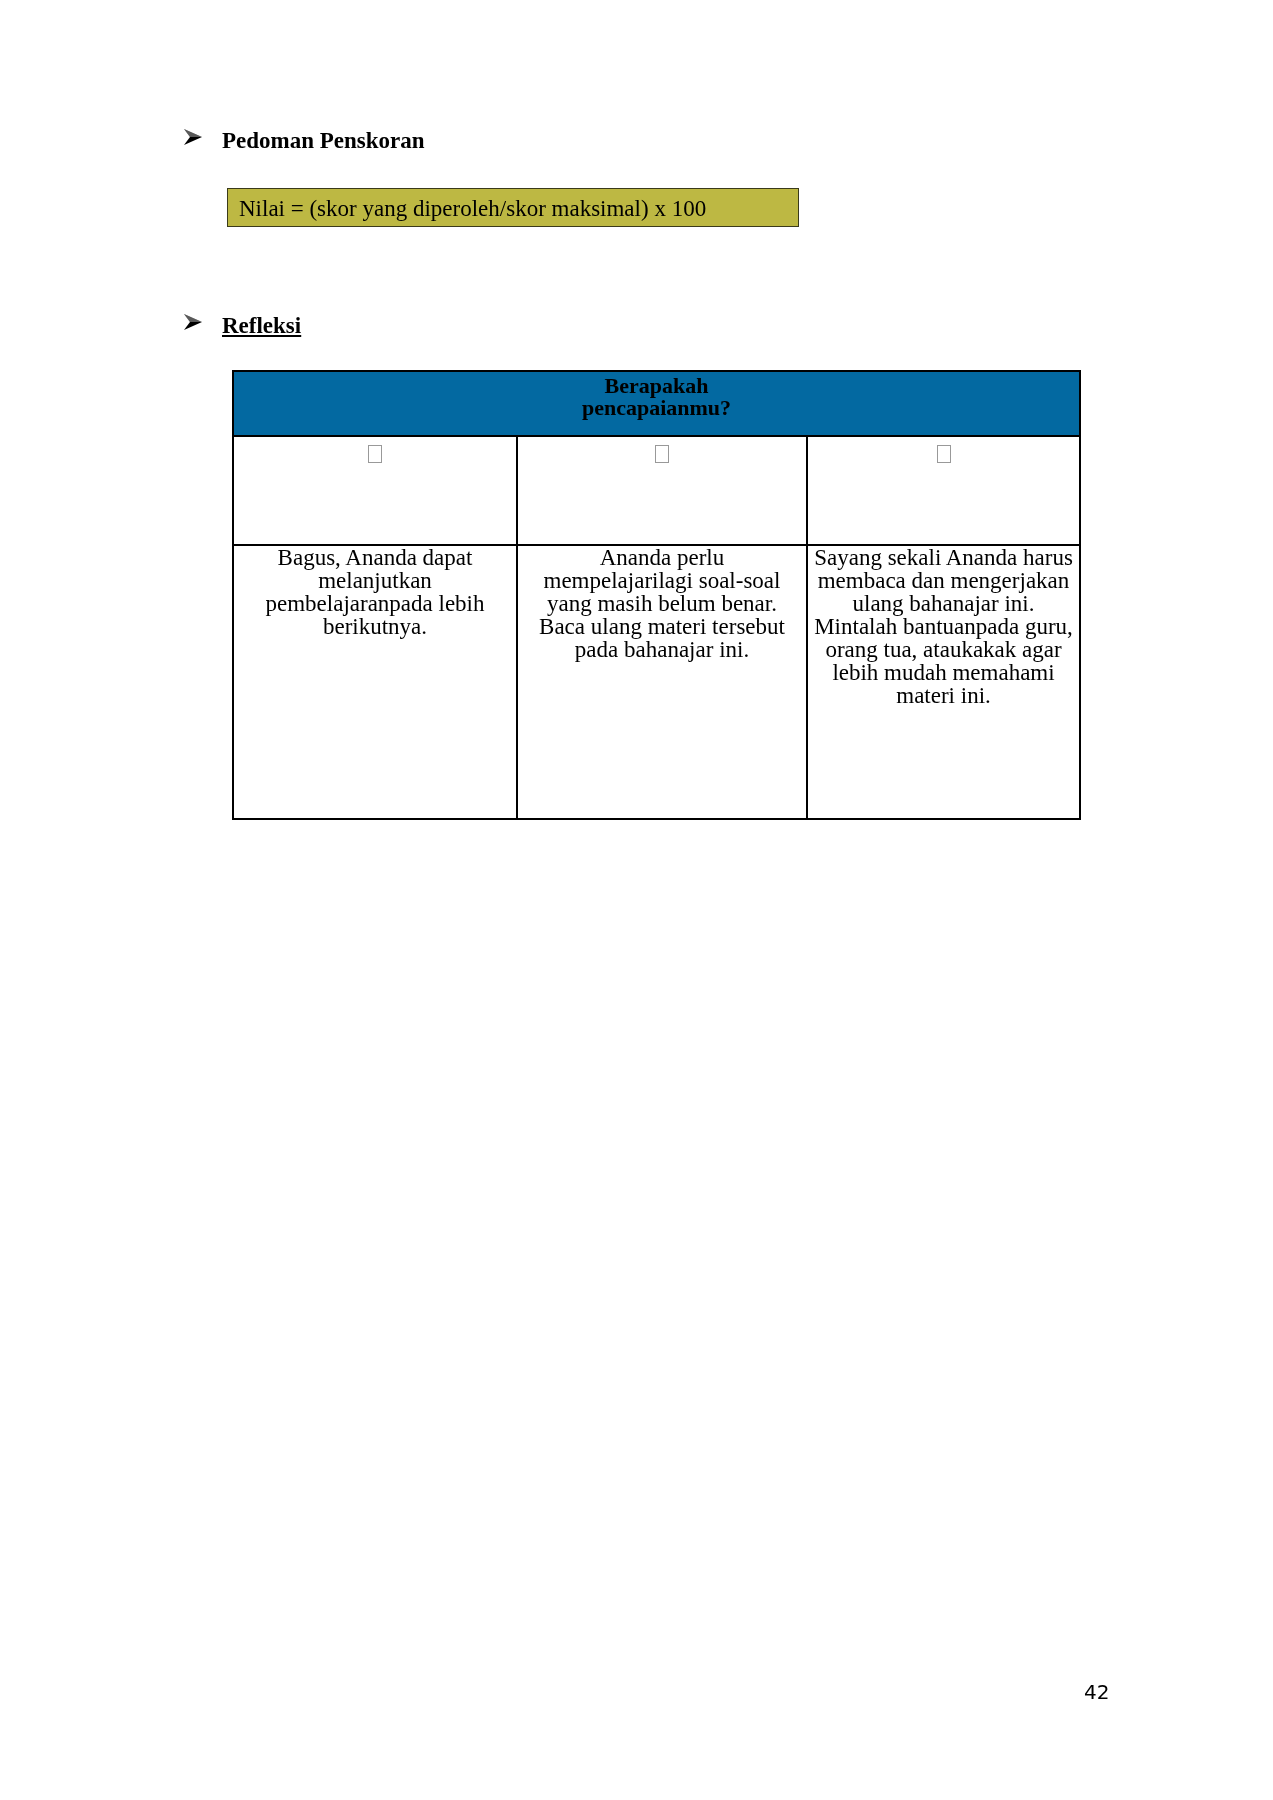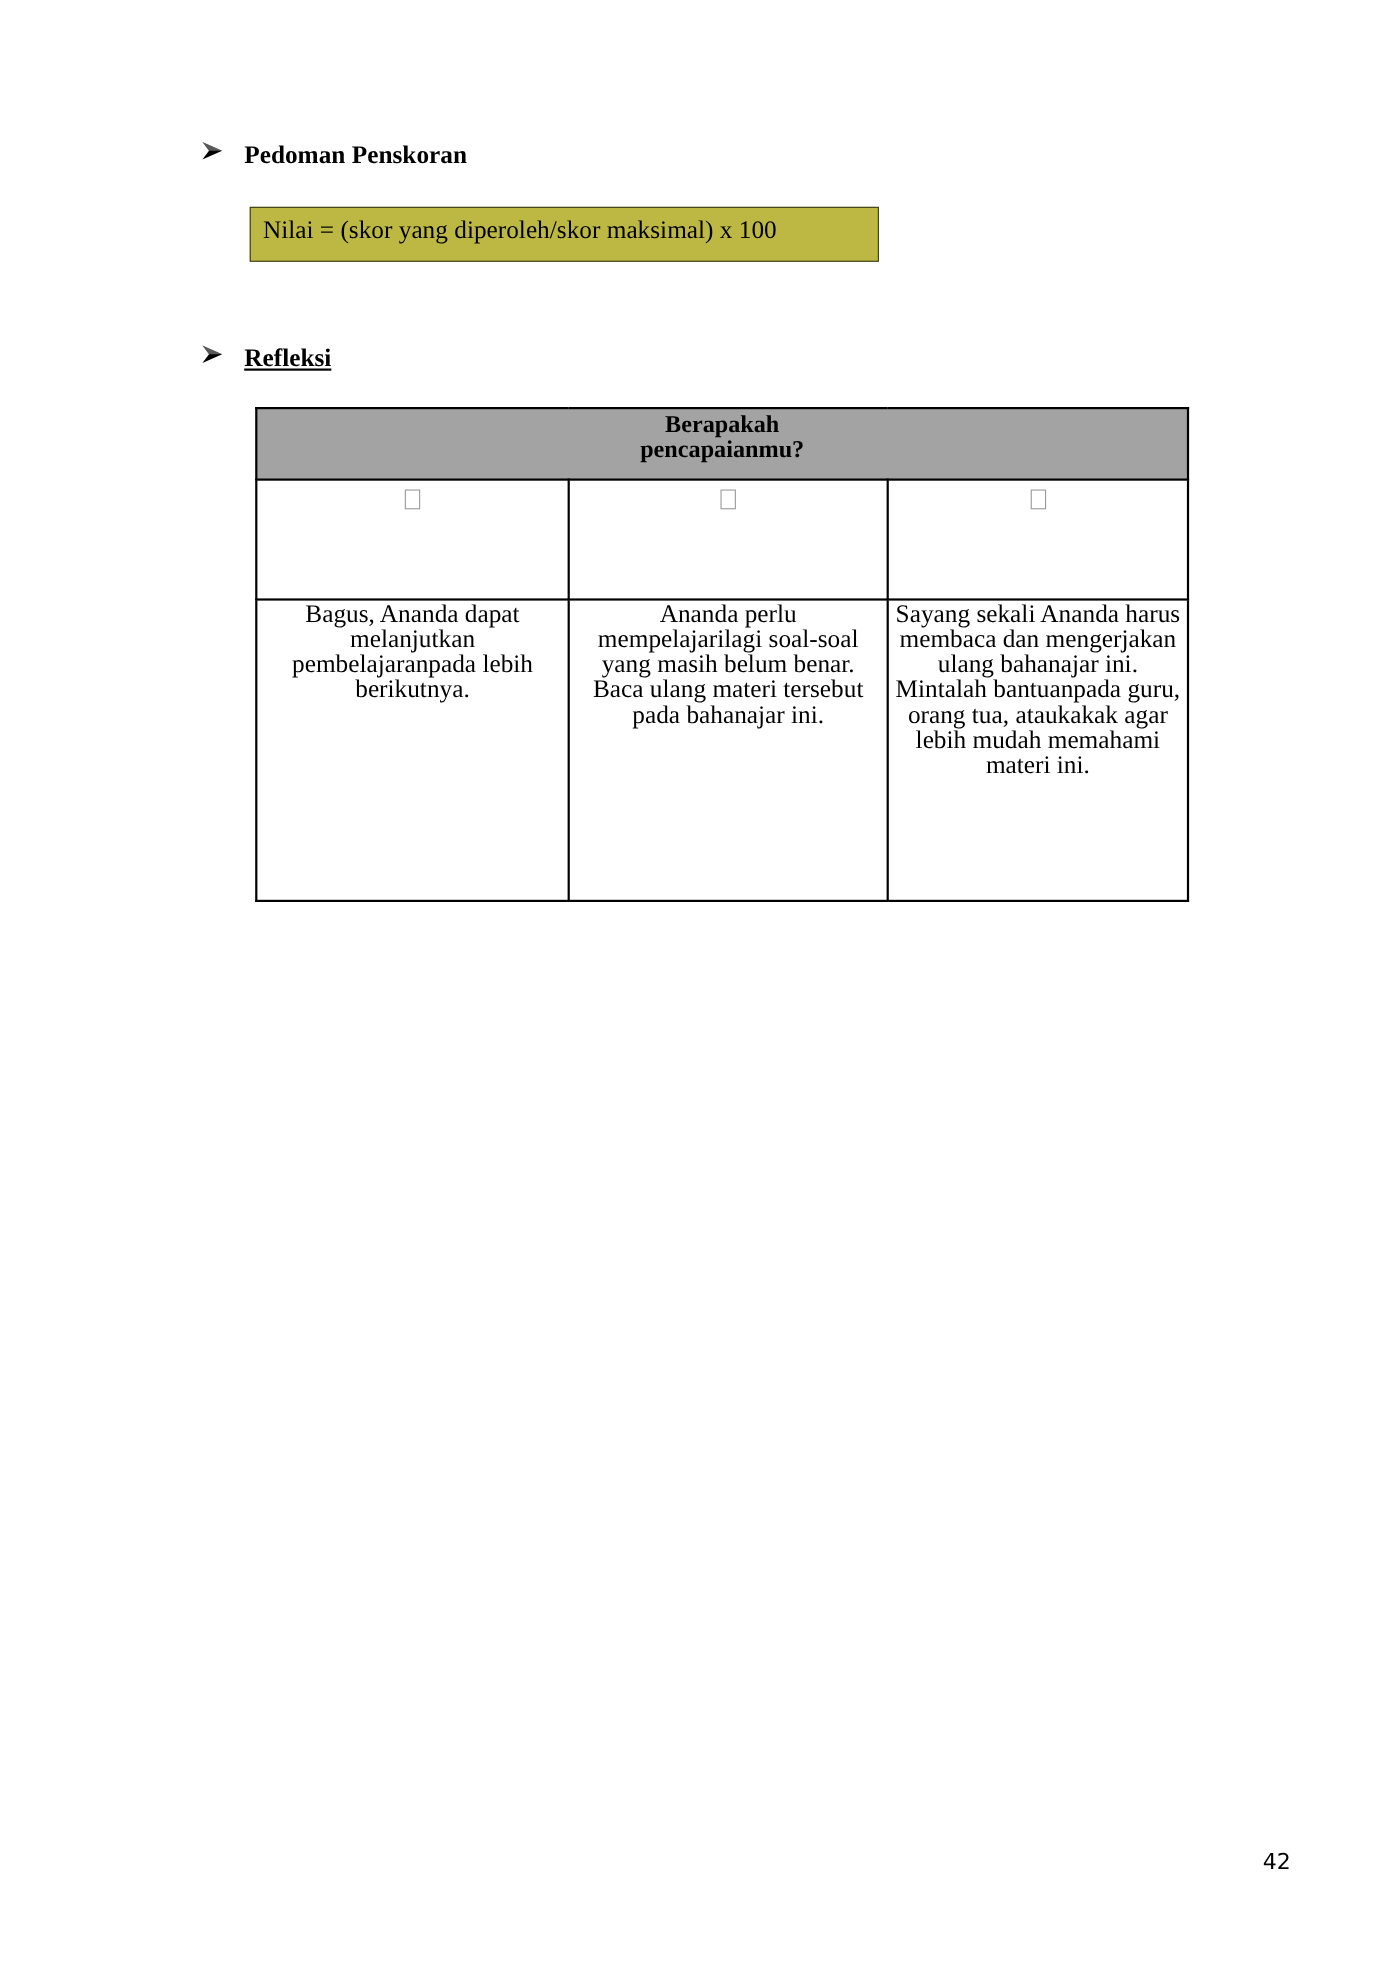--- a/index.html
+++ b/index.html
@@ -30,21 +30,21 @@
       display: inline-block;
     }
     #heading-pedoman { top: 128px; }
     #heading-refleksi { top: 313px; text-decoration: underline; }
 
     .formula-box {
       position: absolute;
       left: 227px;
       top: 188px;
       width: 572px;
-      height: 50px;
+      height: 39px;
       box-sizing: border-box;
       background: #bdb843;
       border: 1px solid #3a3a1a;
       font-size: 23px;
       padding: 7px 0 0 11px;
     }
 
     table.refleksi {
       position: absolute;
       left: 232px;
@@ -54,21 +54,21 @@
       table-layout: fixed;
       font-size: 22px;
     }
     table.refleksi td {
       border: 2px solid #000;
       text-align: center;
       vertical-align: top;
       padding: 0;
       line-height: 1.0;
     }
-    .olive { background: #a3a3a3; }
+    .olive { background: #0369a1; }
     .title-cell {
       font-weight: bold;
       height: 60px;
       font-size: 22px;
       line-height: 28px;
       padding-top: 3px !important;
     }
     .face-cell {
       height: 107px;
     }
@@ -86,21 +86,21 @@
     }
     .desc-cell {
       height: 272px;
       line-height: 34px;
       font-size: 23px;
       padding: 0 6px !important;
     }
 
     .page-number {
       position: absolute;
-      left: 1148px;
+      left: 1084px;
       top: 1680px;
       font-family: "DejaVu Sans", "Liberation Sans", sans-serif;
       font-size: 20px;
     }
   </style>
 </head>
 <body>
 
 <div class="heading" id="heading-pedoman">
   <svg class="bullet" viewBox="0 0 20 18">

